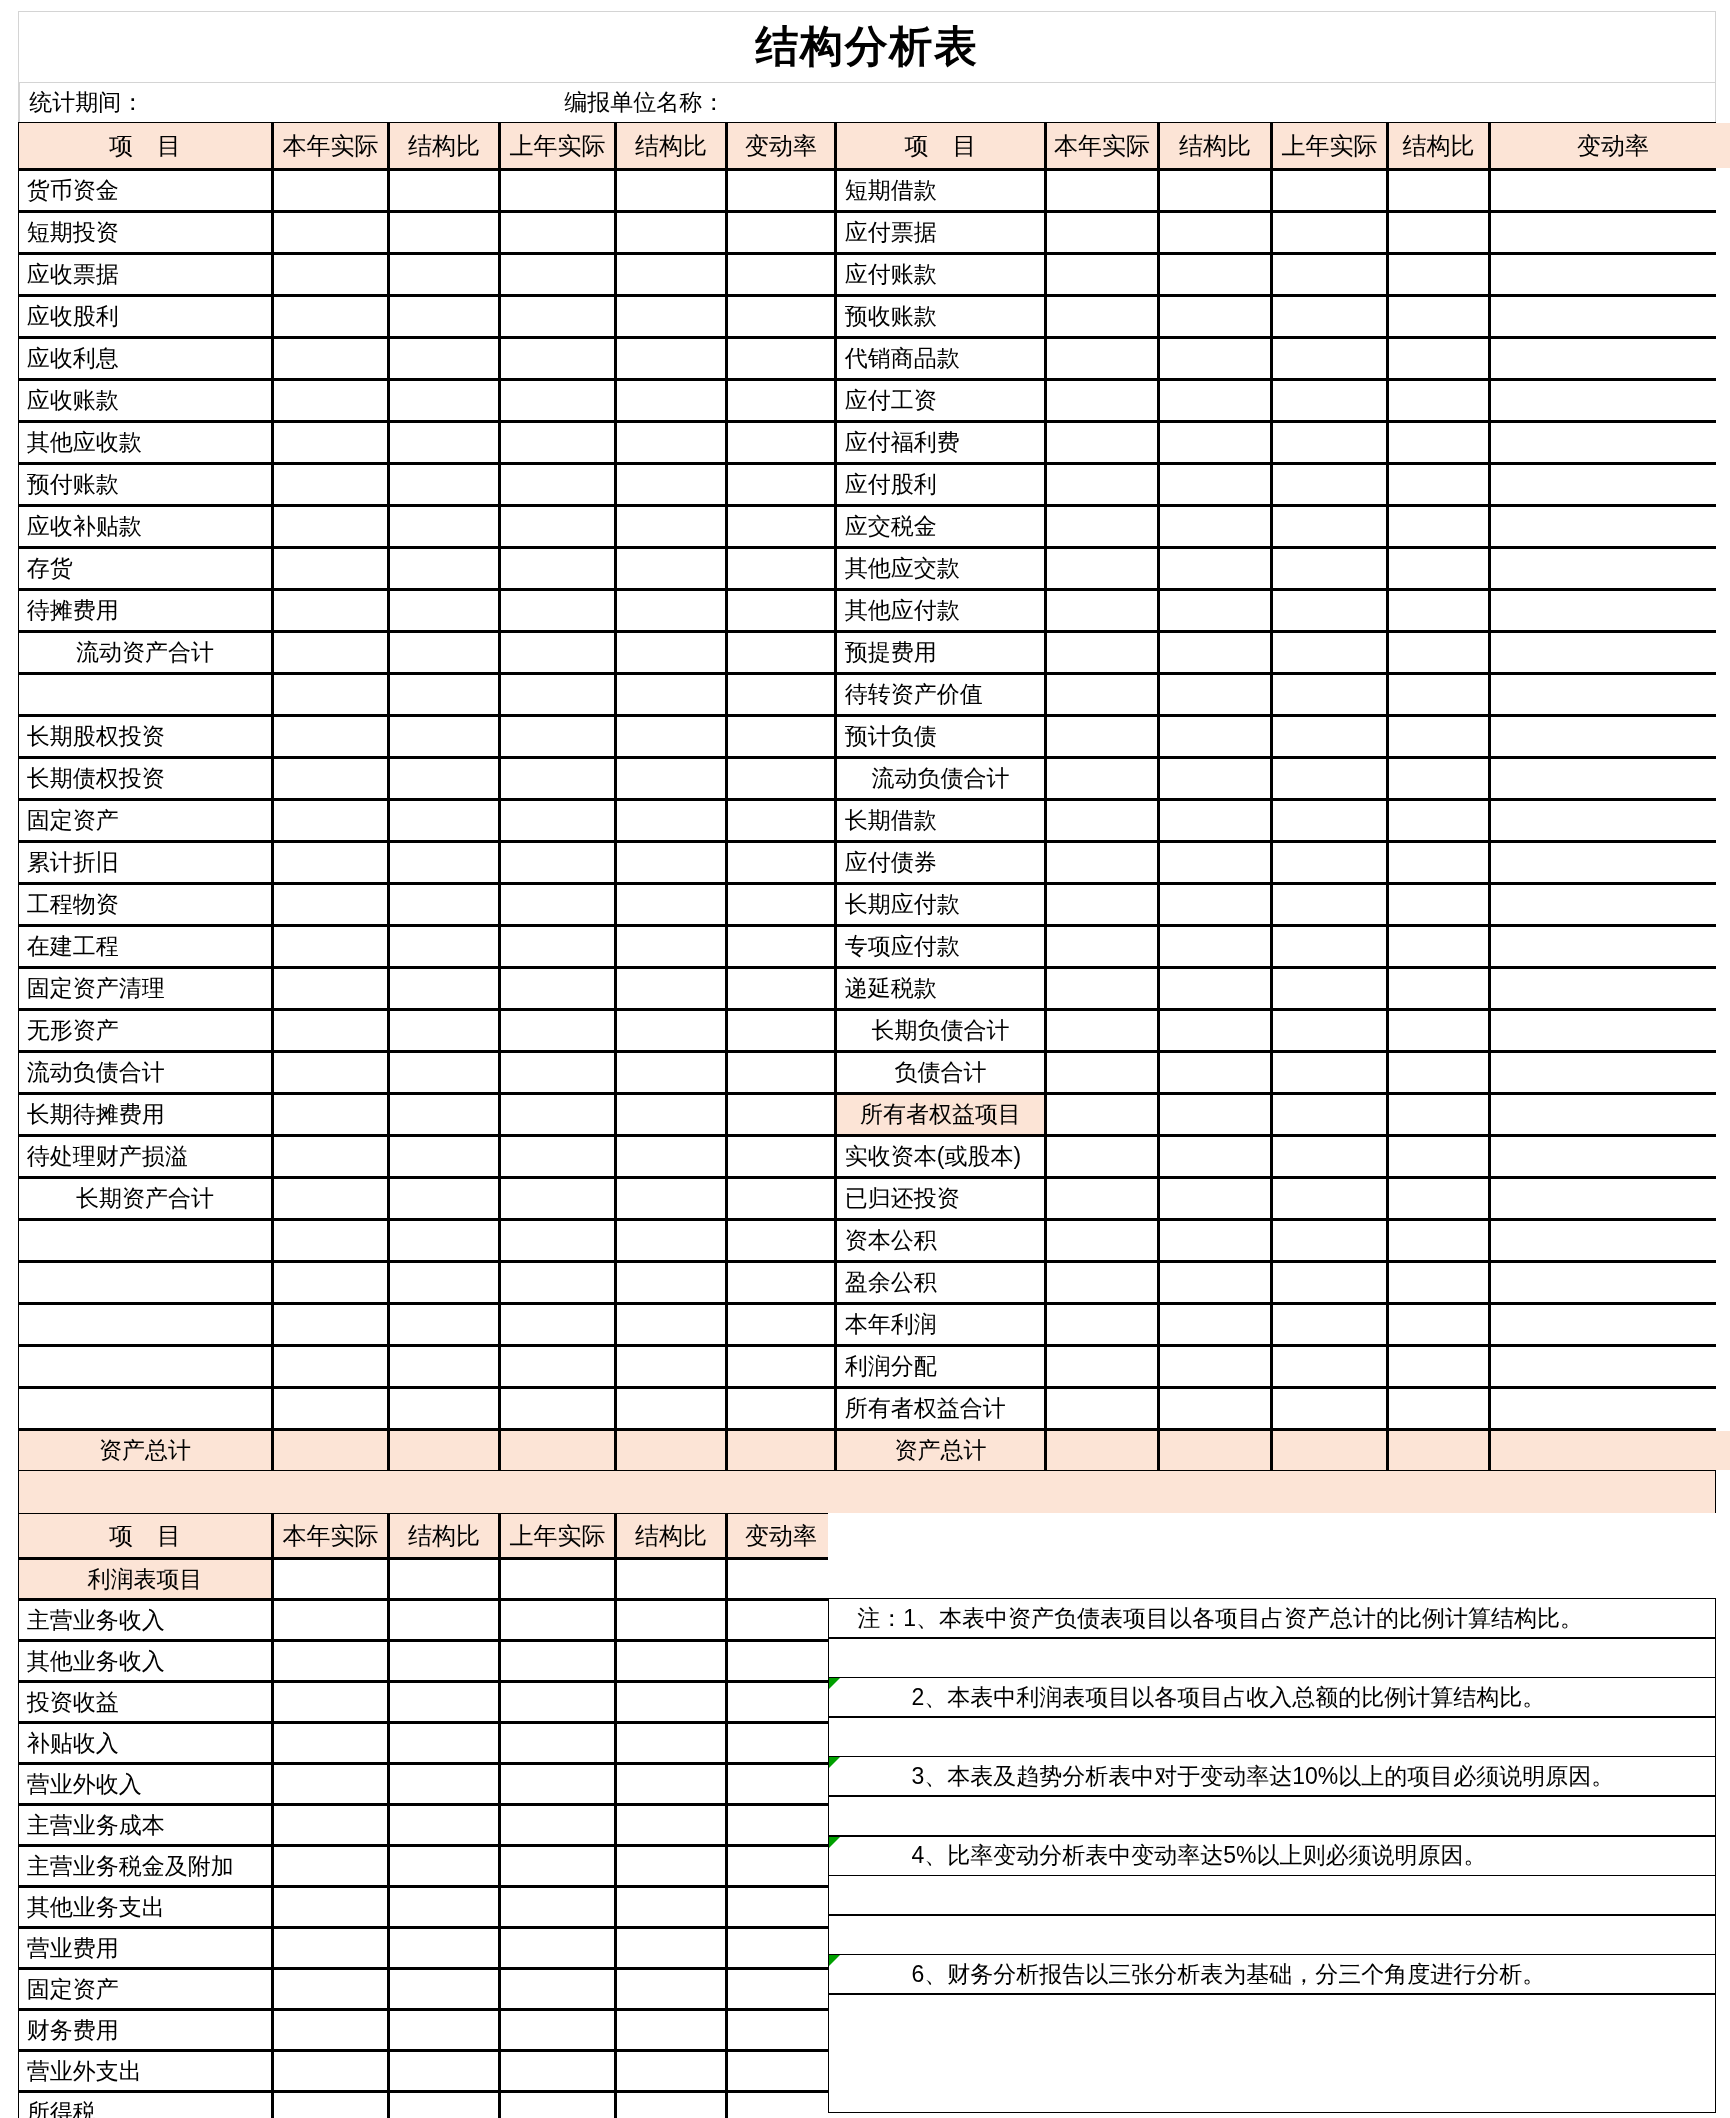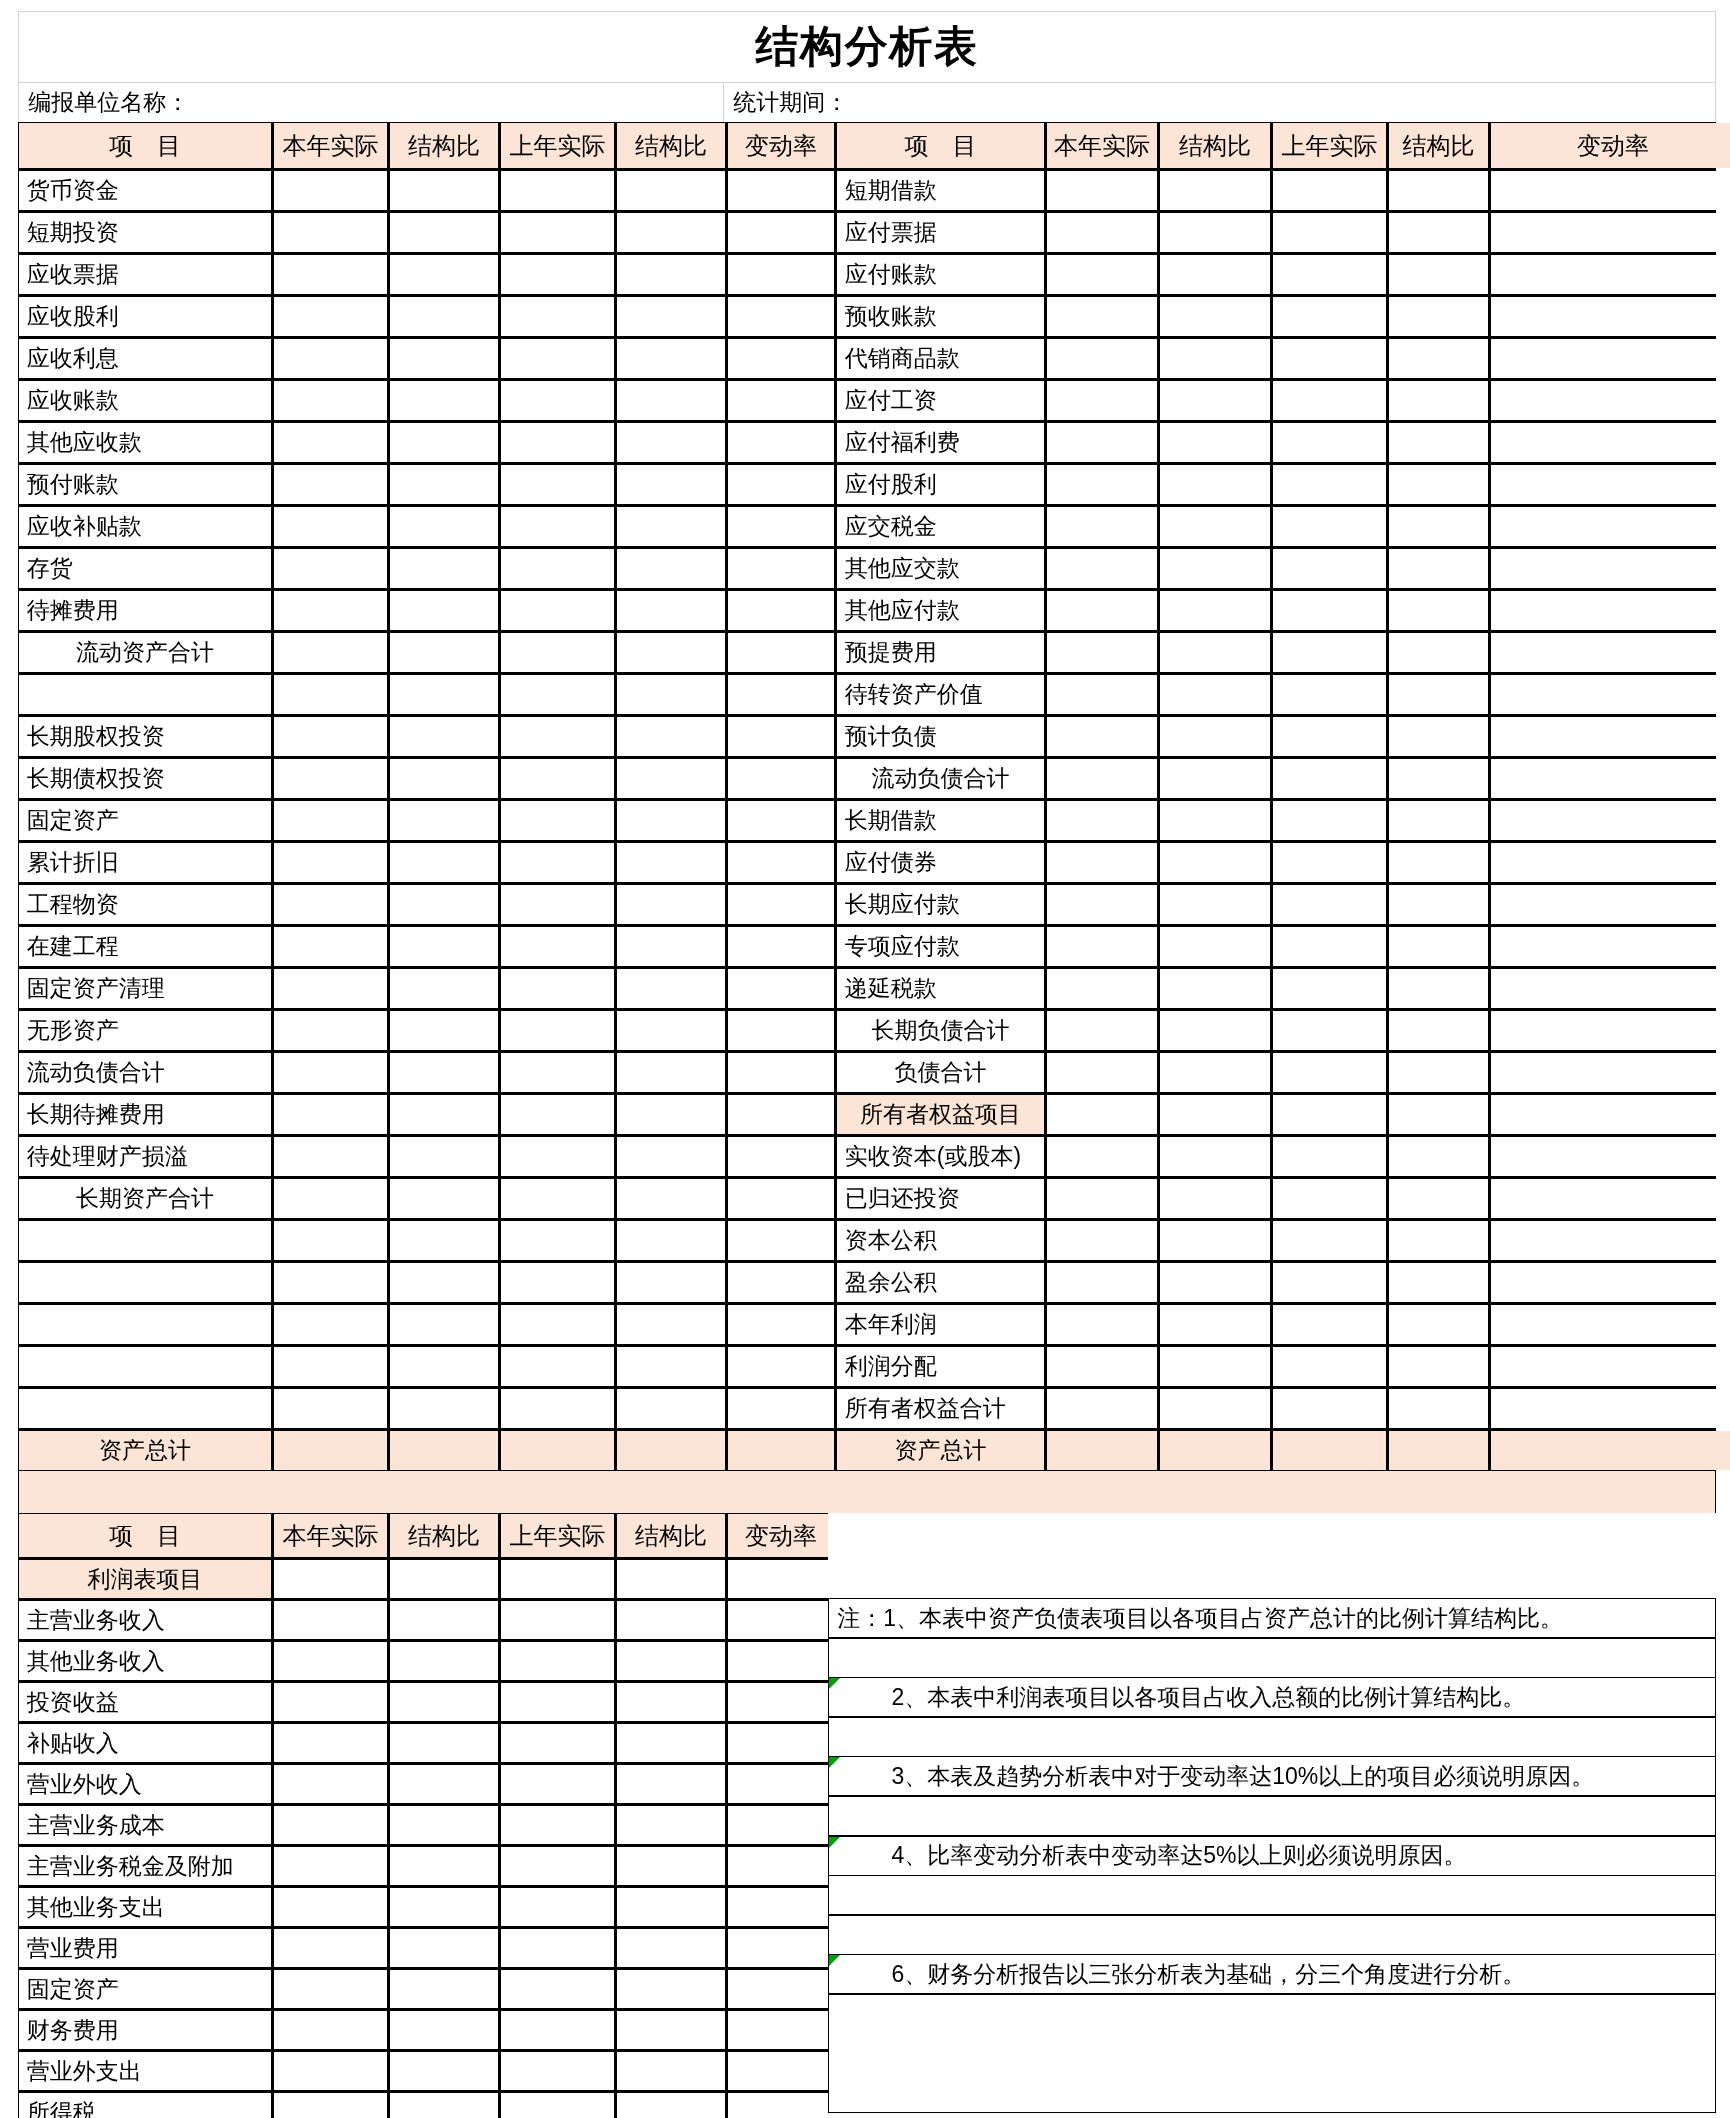--- a/index.html
+++ b/index.html
@@ -44,38 +44,38 @@
 
   .separator { height:42px; background:#fce4d6; border-left:1.6px solid #000; border-right:1.6px solid #000; }
 
   .section2 { display:flex; align-items:flex-start; }
 
   
   .notes-col { width:895px; margin-left:-1.6px; }
   .note-spacer { height:85px; background:#fff; }
   .notes-grid { background:#000; border:1.6px solid #000; display:flex; flex-direction:column; gap:1.6px; }
   .ncell { background:#fff; height:38px; display:flex; align-items:center; font-size:23px; position:relative; white-space:nowrap; overflow:hidden; }
-  .ncell .txt { padding-left:7.8px; }
+  .ncell .txt { padding-left:7.8px;margin-left:20px; }
   .ncell.ind .txt { padding-left:62px; }
   .ncell.tail { height:117px; }
   .tri { position:absolute; top:0; left:0; width:0; height:0;
          border-top:11.6px solid #00a000; border-right:11.6px solid transparent; }
 </style>
 </head>
 <body>
 
 <div class="frame">
 
   <div class="title-row">
     <span>结构分析表</span>
   </div>
 
   <div class="info-row">
+    <div class="info-cell info-c2">统计期间：</div>
     <div class="info-cell info-c1">编报单位名称：</div>
-    <div class="info-cell info-c2">统计期间：</div>
   </div>
 
   <div class="grid balance-grid" id="balanceGrid">
       <div class="cell head">项　目</div>
       <div class="cell head">本年实际</div>
       <div class="cell head">结构比</div>
       <div class="cell head">上年实际</div>
       <div class="cell head">结构比</div>
       <div class="cell head">变动率</div>
       <div class="cell head">项　目</div>

